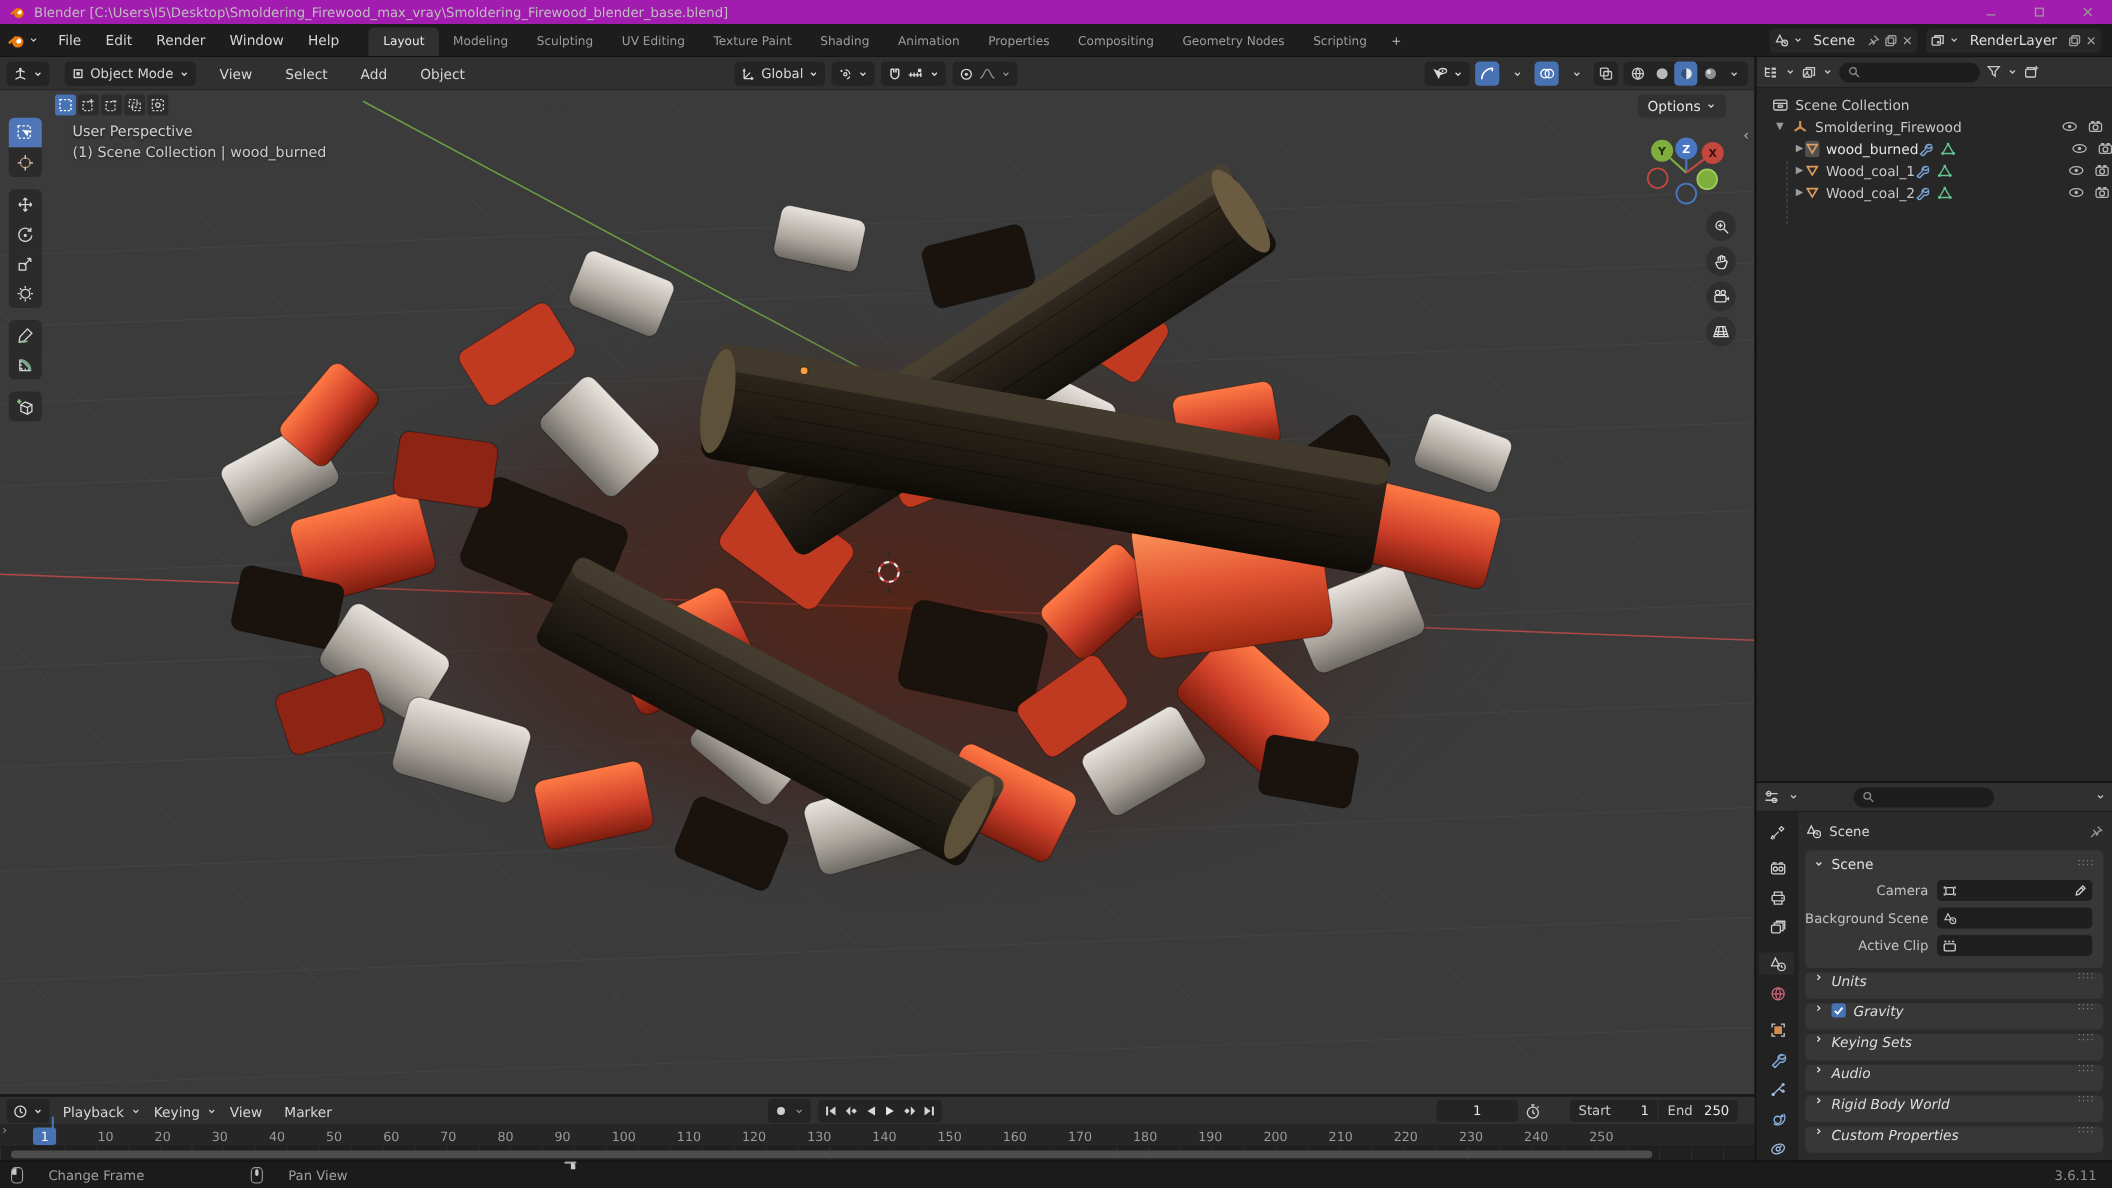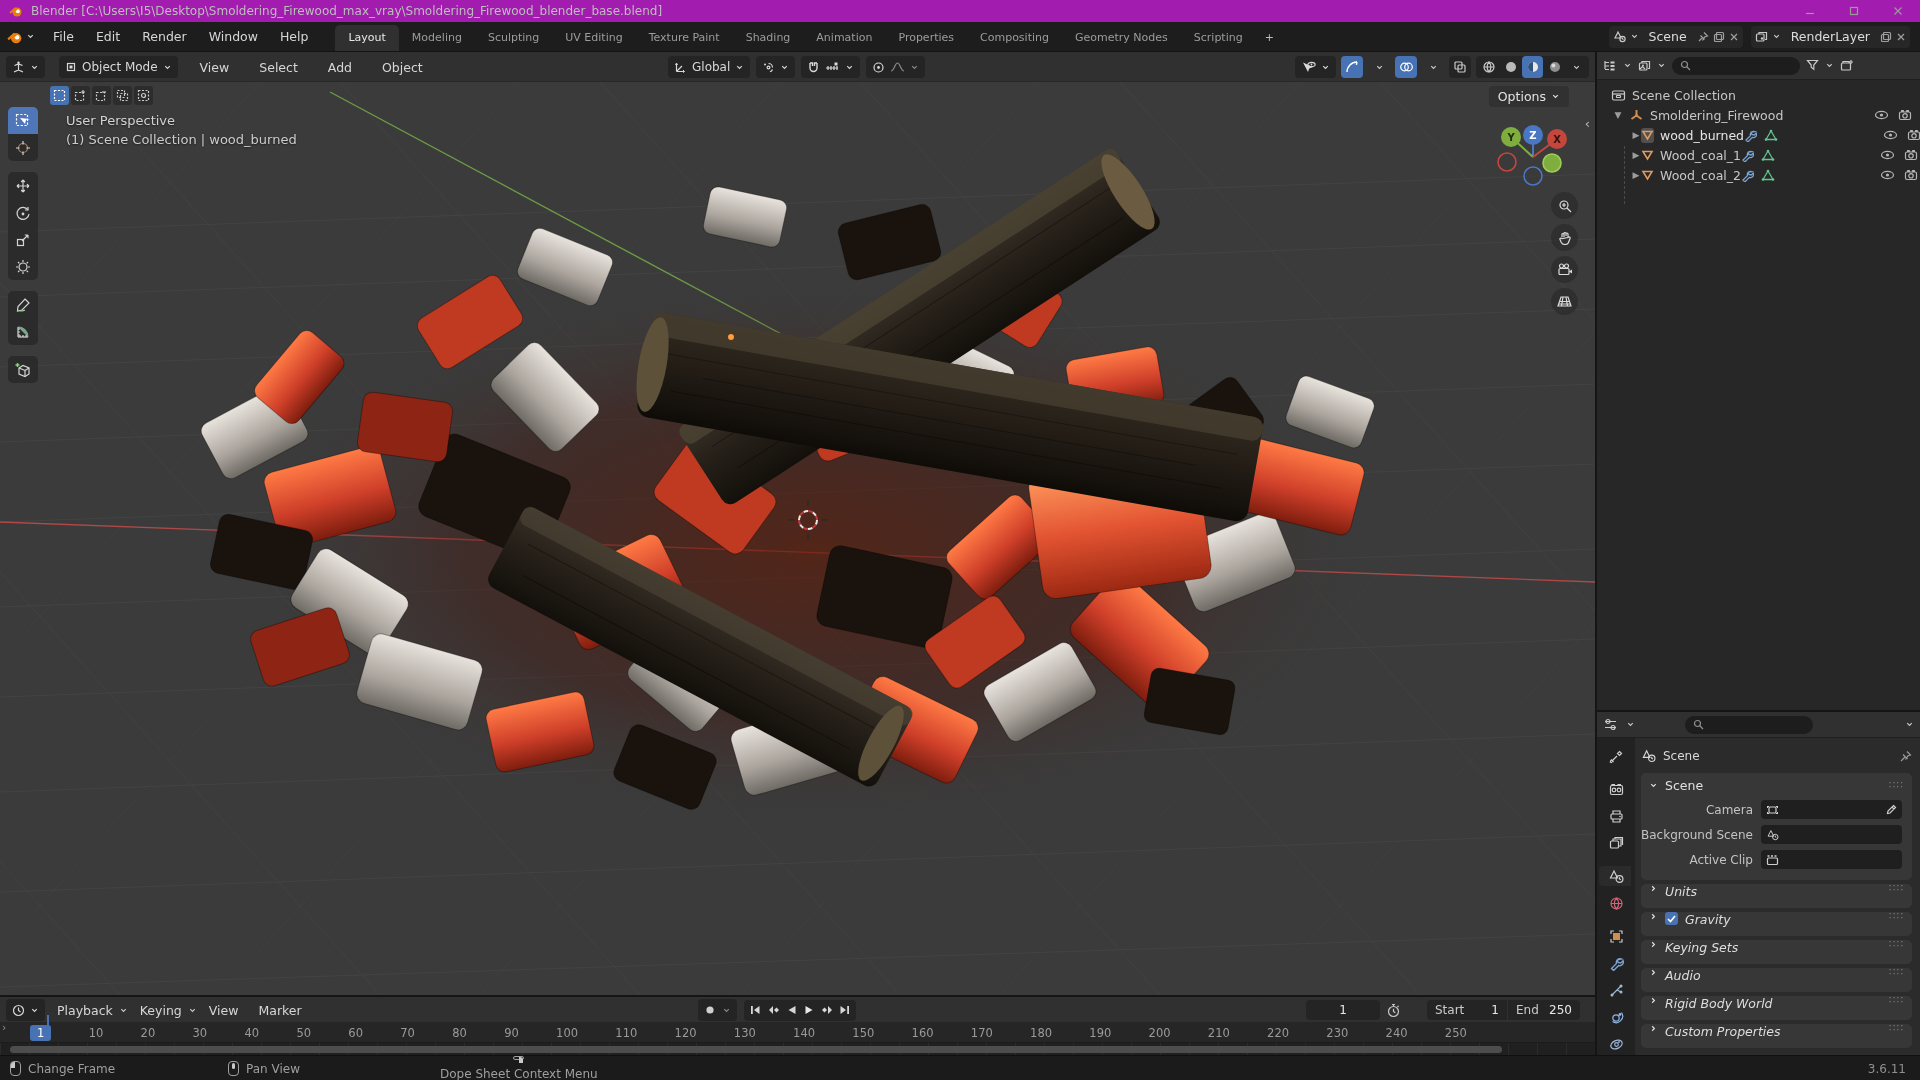--- a/index.html
+++ b/index.html
@@ -121,21 +121,21 @@
   .tick{color:#9a9a9a;font-size:11.5px;}
   .tick.cur{background:#4772b3;color:#fff;border-radius:3px;padding:1px 7px;font-size:11.5px;}
   .dopestrip{position:relative;height:13px;background:#202020;
      background-image:repeating-linear-gradient(90deg,#2b2b2b 0,#2b2b2b 1px,transparent 1px,transparent 29px);}
   .hscroll{position:absolute;left:10px;top:3px;width:1492px;height:7px;border-radius:4px;background:#4d4d4d;}
   .playhead{position:absolute;left:47px;top:18px;width:2px;height:21px;background:#4772b3;}
   .tl-expand{position:absolute;left:2px;top:24px;color:#8f8f8f;font-size:11px;}
 
   
   #statusbar{position:absolute;left:0;top:1055px;width:1920px;height:25px;background:#1b1b1b;border-top:1px solid #101010;box-sizing:border-box;color:#9f9f9f;}
-  .sb-item{position:absolute;top:0;height:25px;display:flex;align-items:center;gap:7px;}
+  .sb-item{position:absolute;top:0;height:25px;display:flex;align-items:center;gap:23px;}
   .sb-version{position:absolute;right:14px;top:0;height:25px;display:flex;align-items:center;color:#8f8f8f;}
   .mouseico{width:9px;height:13px;border:1px solid #9f9f9f;border-radius:4px;position:relative;}
   .mouseico i{position:absolute;background:#c9c9c9;}
   .mouseico.l i{left:0;top:0;width:4px;height:6px;border-radius:3px 0 0 0;}
   .mouseico.m i{left:3px;top:1px;width:3px;height:6px;border-radius:2px;}
   .mouseico.r i{right:0;top:0;width:4px;height:6px;border-radius:0 3px 0 0;}
 </style>
 </head>
 <body>
 

